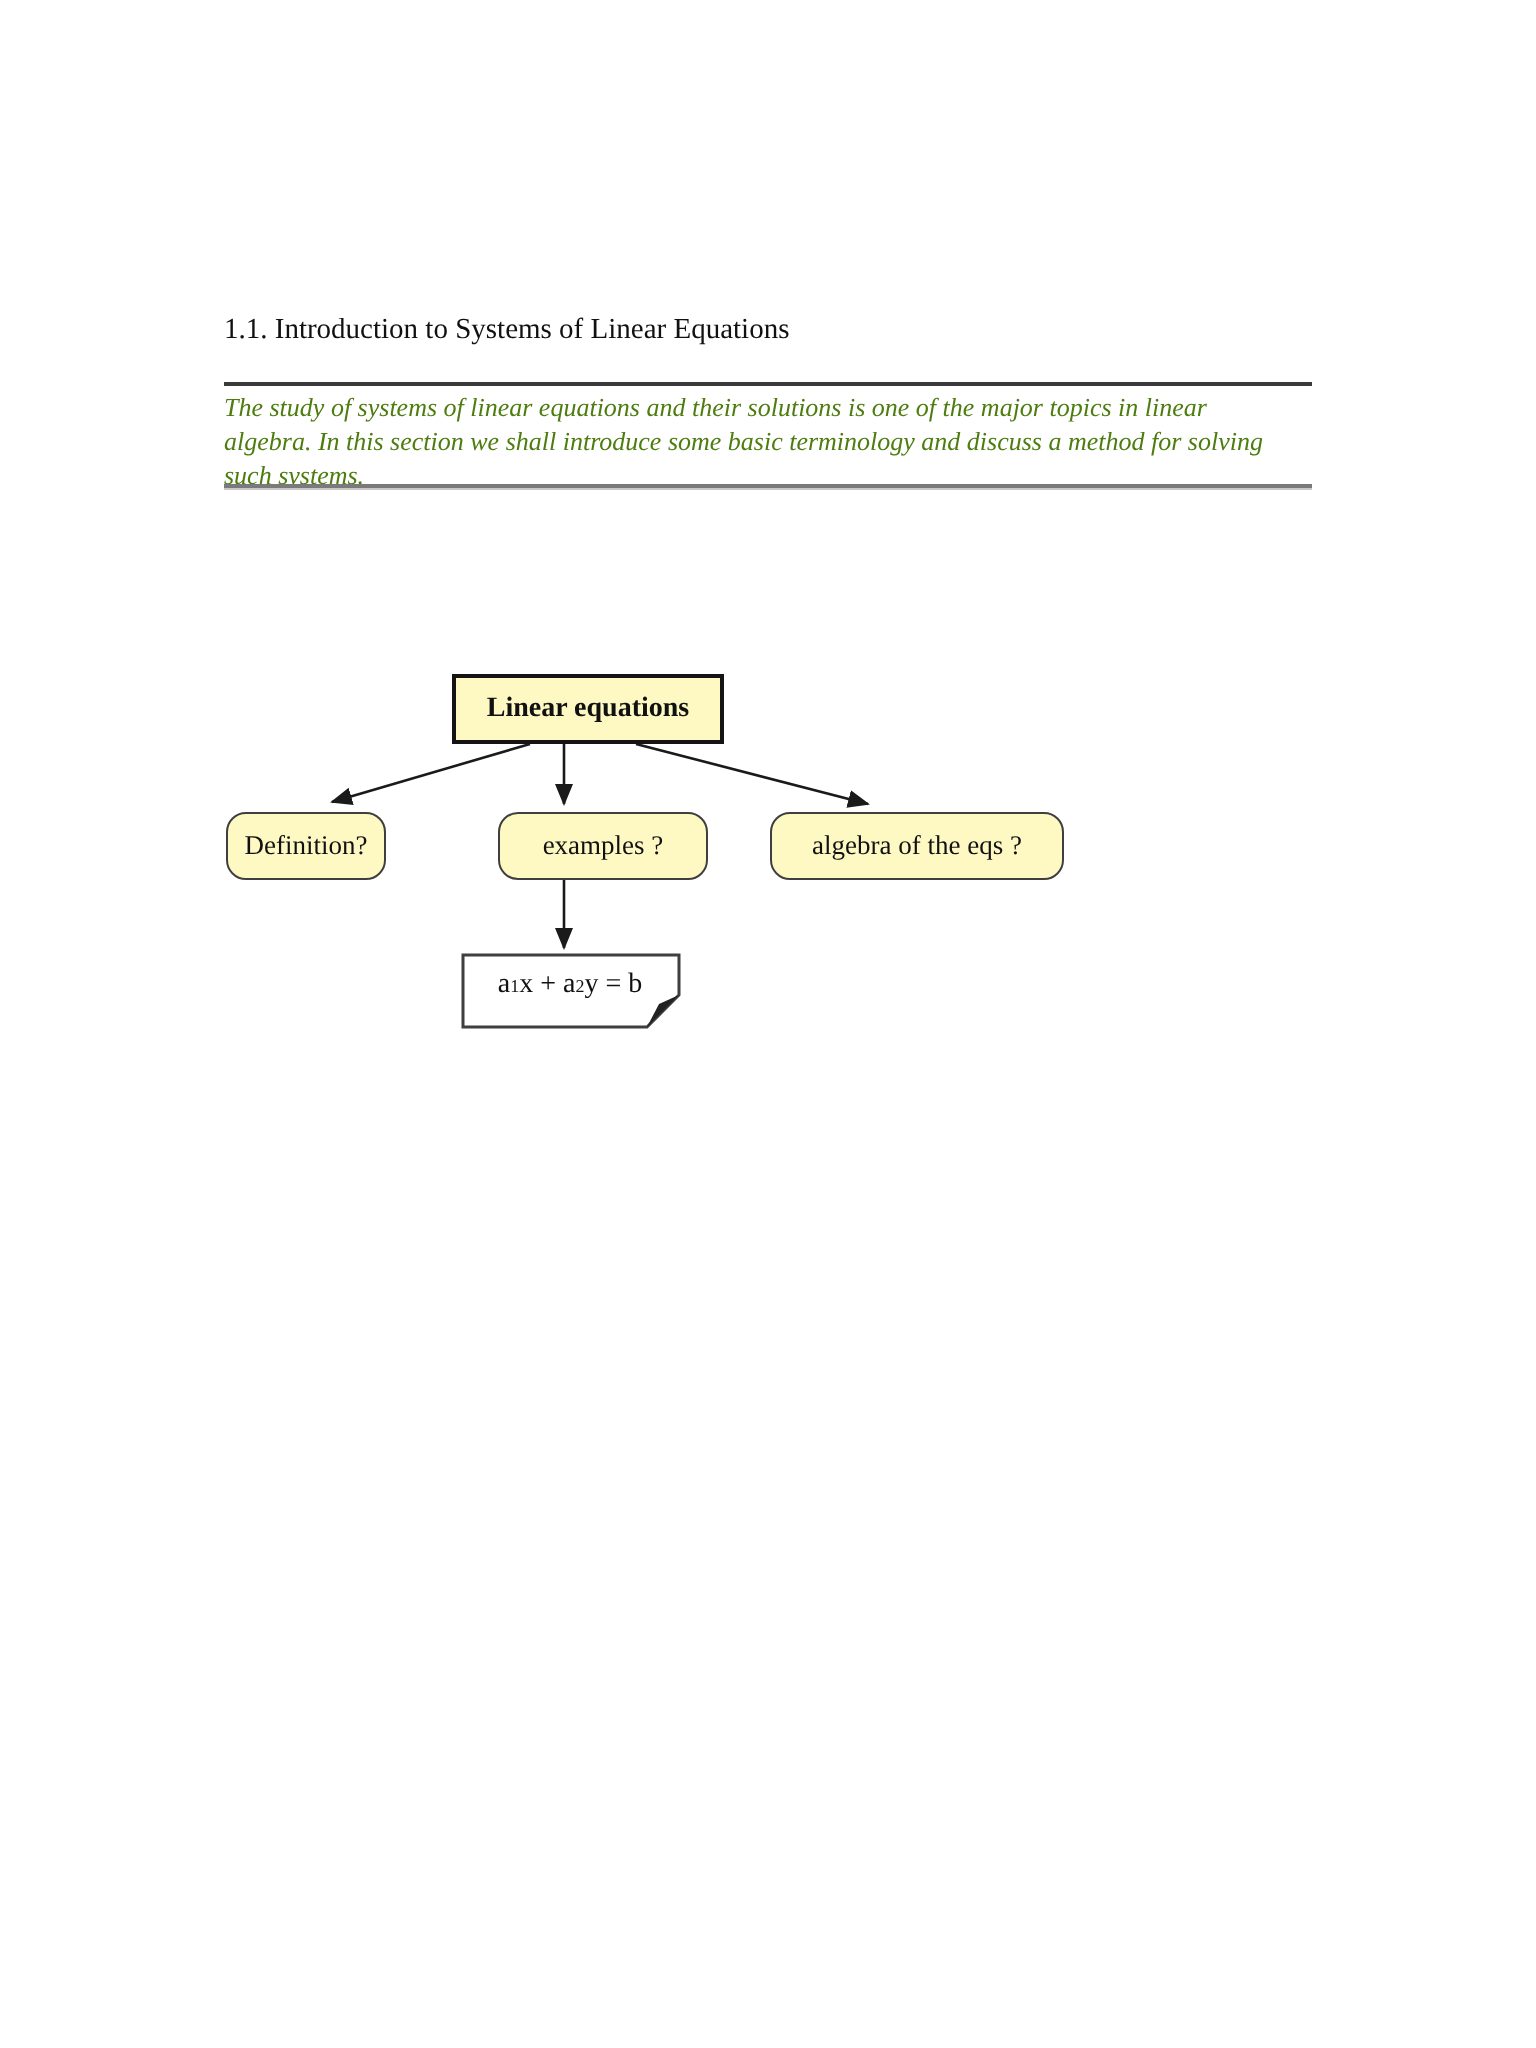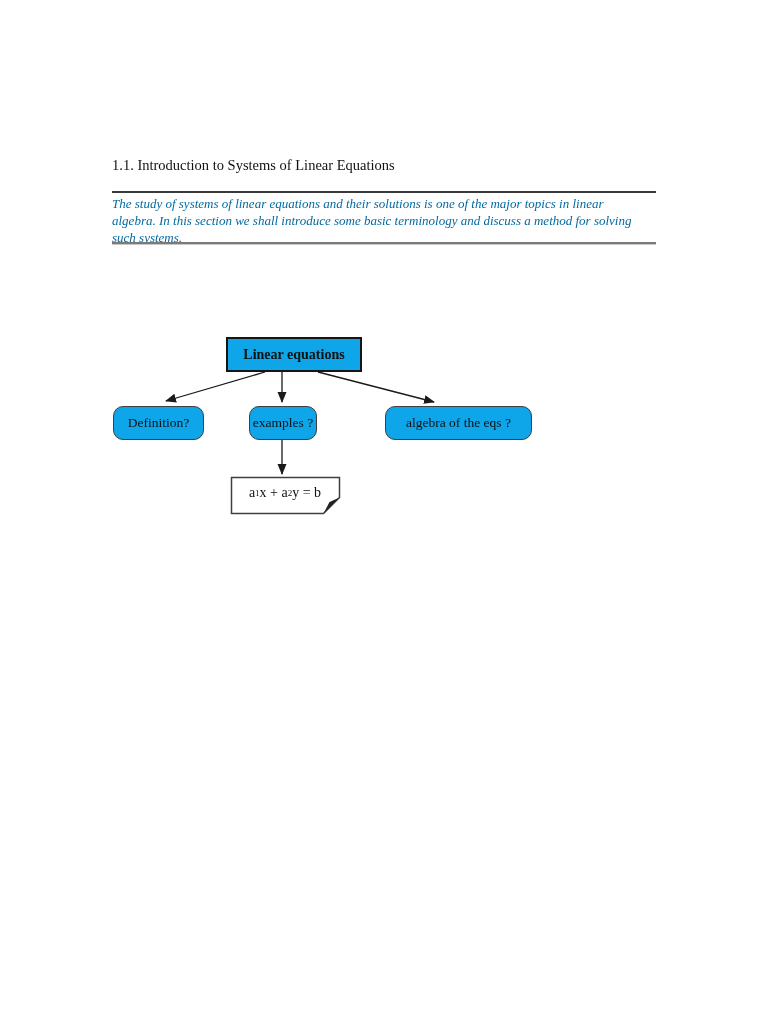--- a/index.html
+++ b/index.html
@@ -52,56 +52,56 @@
   }
   .intro {
     position: absolute;
     left: 112px;
     top: 195px;
     width: 538px;
     margin: 0;
     font-style: italic;
     font-size: 13px;
     line-height: 17px;
-    color: #0369a1;
+    color: #4d7c0f;
   }
   .diagram-lines {
     position: absolute;
     left: 0;
     top: 330px;
     width: 768px;
     height: 200px;
   }
   .node {
     position: absolute;
     display: flex;
     align-items: center;
     justify-content: center;
     box-sizing: border-box;
-    background: #0ea5e9;
+    background: #fef9c3;
     font-size: 13.5px;
     white-space: nowrap;
   }
   .node-root {
     left: 226px;
     top: 337px;
     width: 136px;
     height: 35px;
     border: 2px solid #141414;
     font-weight: bold;
     font-size: 14px;
   }
   .node-rounded {
     top: 406px;
     height: 34px;
     border: 1.5px solid #3f3f3f;
     border-radius: 10px;
   }
-  .node-definition { left: 113px; width: 91px; }
-  .node-examples   { left: 249px; width: 68px; }
+  .node-definition { left: 113px; width: 80px; }
+  .node-examples   { left: 249px; width: 105px; }
   .node-solution   { left: 385px; width: 147px; }
   .note-text {
     position: absolute;
     left: 233px;
     top: 478px;
     width: 104px;
     height: 30px;
     display: flex;
     align-items: center;
     justify-content: center;

